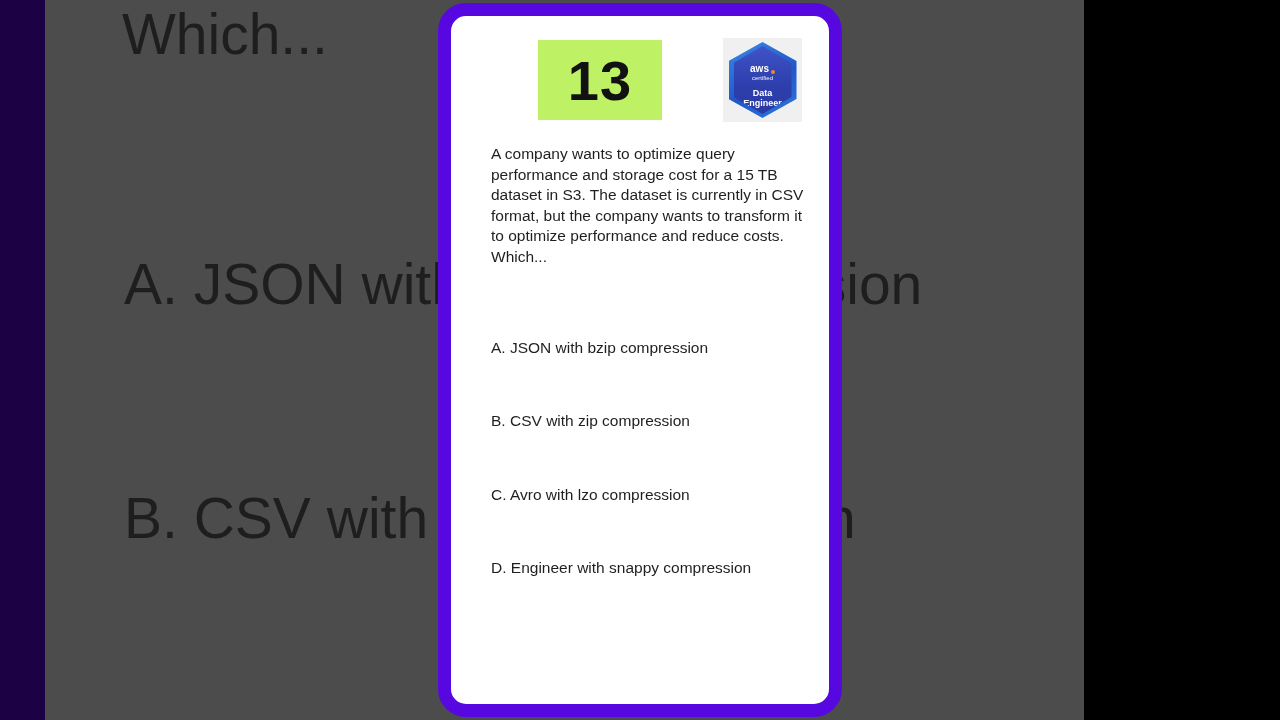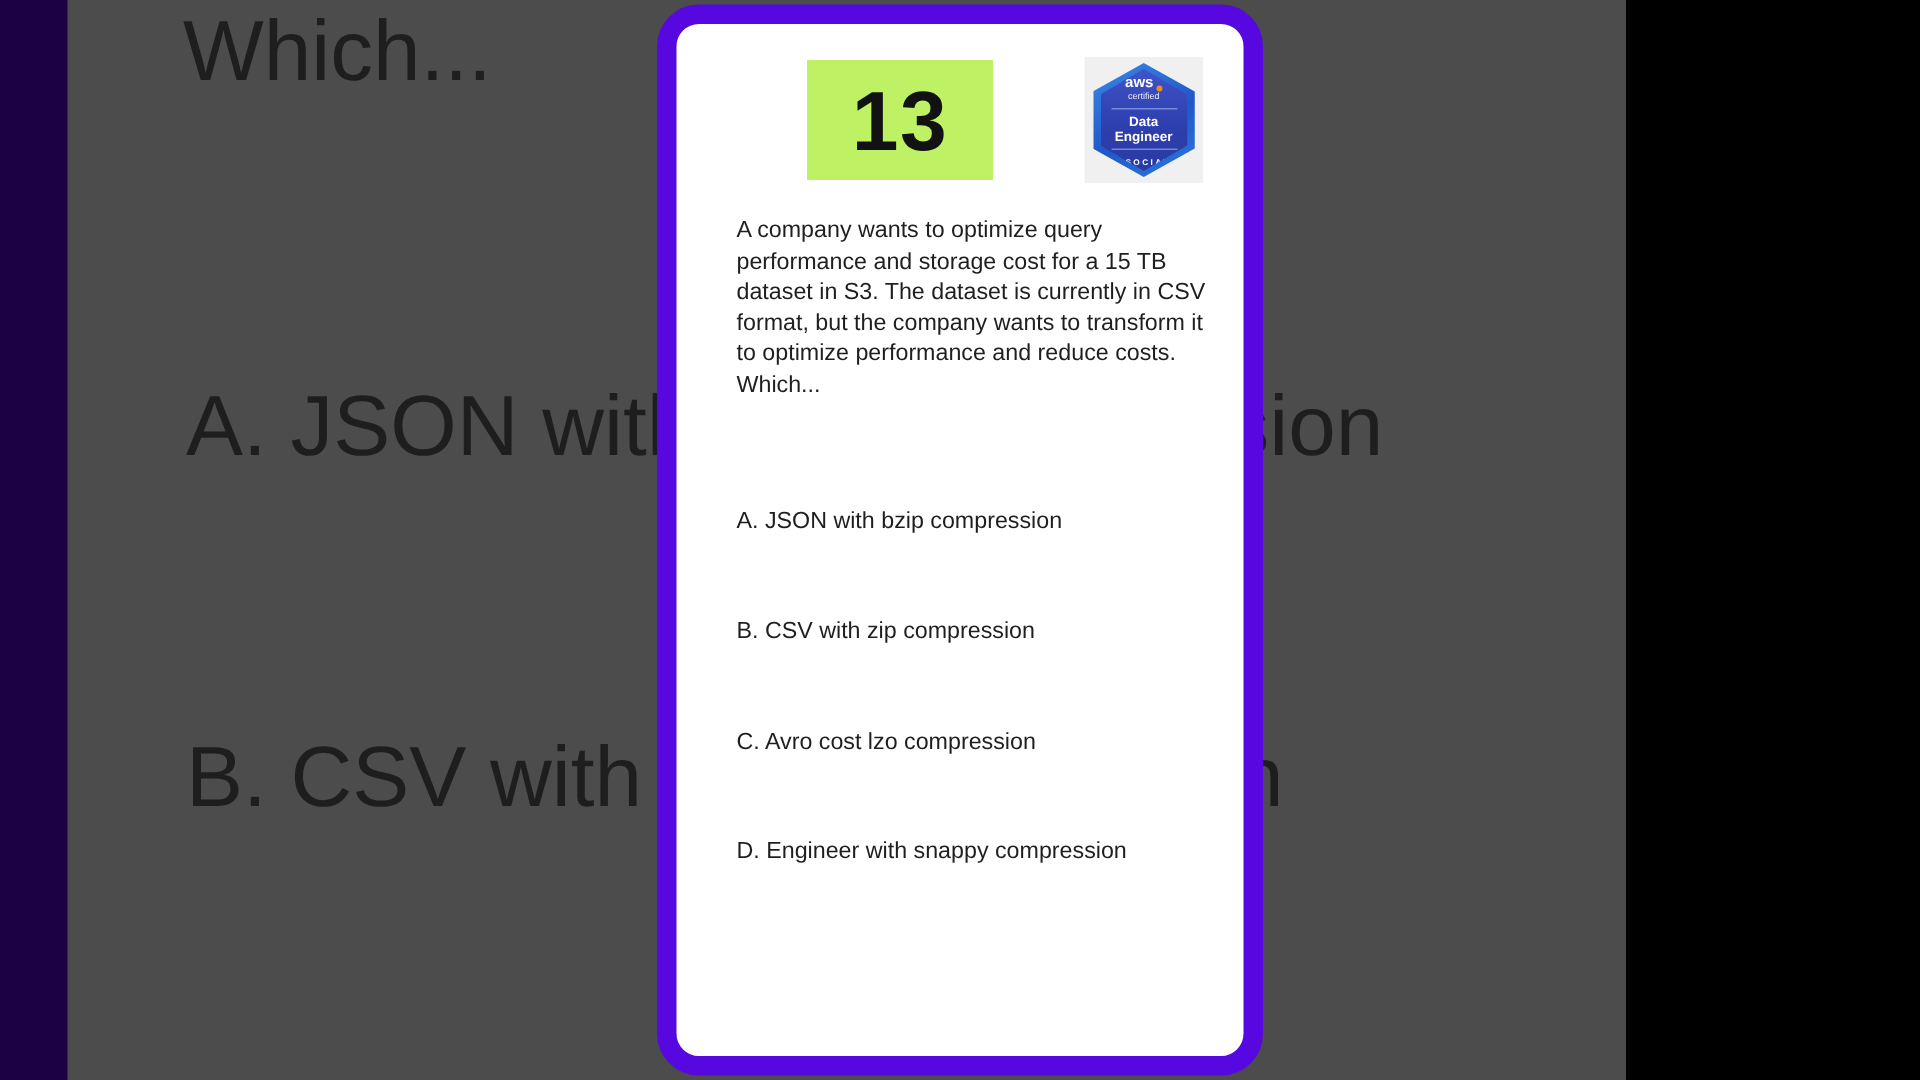--- a/index.html
+++ b/index.html
@@ -39,21 +39,21 @@
     position:relative;width:68px;height:76px;
     clip-path:polygon(50% 0%,100% 25%,100% 75%,50% 100%,0% 75%,0% 25%);
     background:linear-gradient(150deg,#3b8ae6 0%,#2057c8 55%,#2e7ade 100%);
   }
   .hex-inner{
     position:absolute;left:5px;top:4px;right:5px;bottom:4px;
     clip-path:polygon(50% 0%,100% 25%,100% 75%,50% 100%,0% 75%,0% 25%);
     background:linear-gradient(180deg,#3f54c8 0%,#2e3fae 55%,#2a3aa2 100%);
     display:flex;flex-direction:column;align-items:center;color:#fff;
   }
-  .aws-row{margin-top:5px;display:flex;align-items:flex-end;gap:2px;}
+  .aws-row{margin-top:18px;display:flex;align-items:flex-end;gap:2px;}
   .aws-word{font-size:10px;font-weight:700;line-height:10px;}
   .aws-dot{width:4px;height:4px;border-radius:50%;background:#f08a1d;display:inline-block;}
   .certified{font-size:6px;line-height:8px;opacity:.92;}
   .divider{width:44px;height:1px;background:rgba(170,195,255,.55);margin:3px 0;}
   .badge-title{font-size:9px;font-weight:700;line-height:10px;text-align:center;}
   .badge-level{font-size:5.5px;letter-spacing:1.6px;font-weight:700;margin-top:3px;}
 
   .question{
     position:absolute;left:40px;top:128px;color:#1f1f1f;
     font-size:15.5px;line-height:20.6px;white-space:pre;
@@ -103,17 +103,17 @@
 
     <div class="question">A company wants to optimize query
 performance and storage cost for a 15 TB
 dataset in S3. The dataset is currently in CSV
 format, but the company wants to transform it
 to optimize performance and reduce costs.
 Which...</div>
 
     <div class="option a">A. JSON with bzip compression</div>
     <div class="option b">B. CSV with zip compression</div>
-    <div class="option c">C. Avro cost lzo compression</div>
+    <div class="option c">C. Avro with lzo compression</div>
     <div class="option d">D. Engineer with snappy compression</div>
 
   </div>
 </div>
 
 </body></html>

